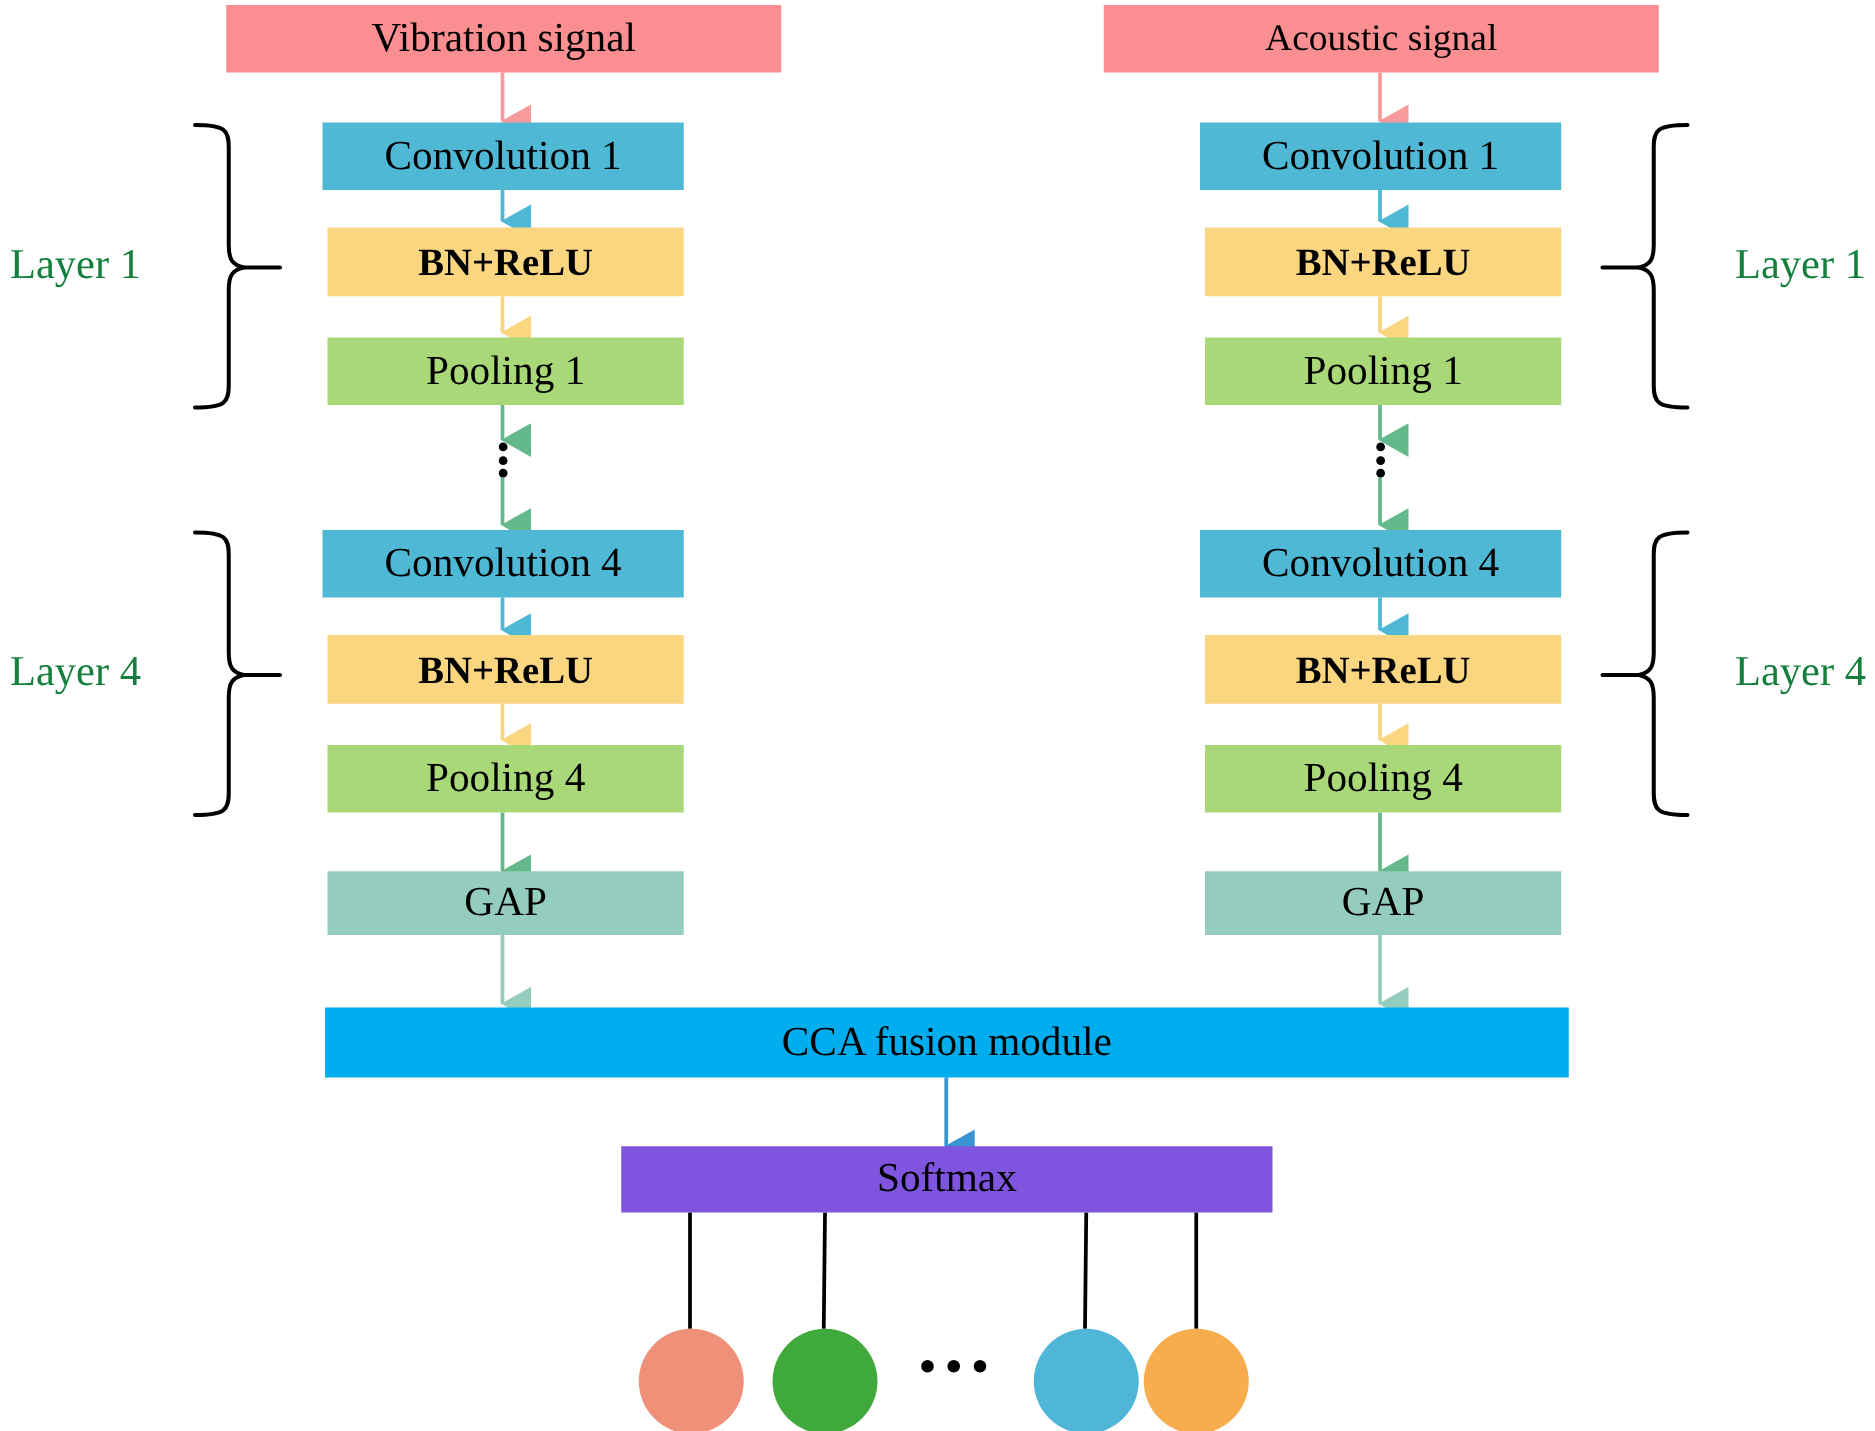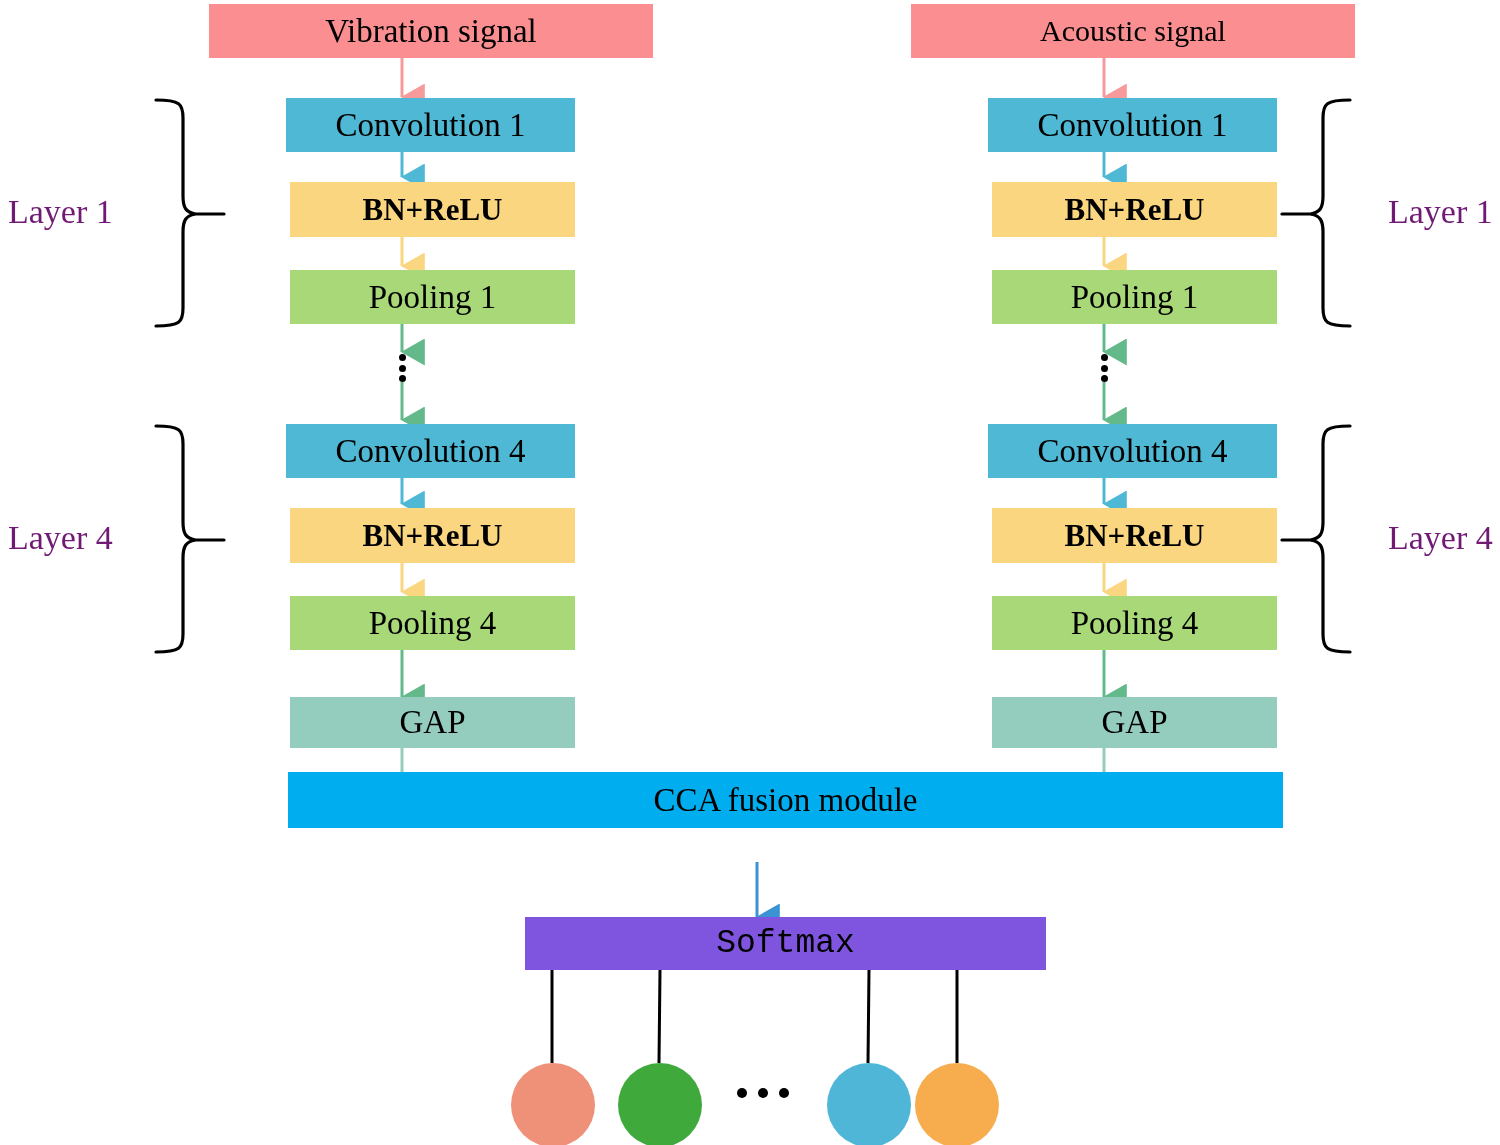--- a/index.html
+++ b/index.html
@@ -19,28 +19,27 @@
   }
   .node {
     position: absolute;
     display: flex;
     align-items: center;
     justify-content: center;
     color: #000000;
     text-align: center;
     line-height: 1;
     white-space: nowrap;
-    margin-left: 28px;
   }
   .node-text {
     display: block;
   }
   .label {
     position: absolute;
-    color: #701a75;
+    color: #15803d;
     white-space: nowrap;
     display: flex;
     align-items: center;
   }
   svg.overlay {
     position: absolute;
     left: 0;
     top: 0;
     width: 1500px;
     height: 1145px;
@@ -254,25 +253,25 @@
   <div class="label" style="left:8px; top:519px; font-size:34px;">
     <span>Layer 4</span>
   </div>
   <div class="label" style="left:1388px; top:193px; font-size:34px;">
     <span>Layer 1</span>
   </div>
   <div class="label" style="left:1388px; top:519px; font-size:34px;">
     <span>Layer 4</span>
   </div>
 
-  <div class="node" style="left:260px; top:772px; width:995px; height:56px; background:#00aeef; font-size:33px;">
+  <div class="node" style="left:260px; top:806px; width:995px; height:56px; background:#00aeef; font-size:33px;">
     <span class="node-text">CCA  fusion module</span>
   </div>
 
-  <div class="node" style="left:497px; top:917px; width:521px; height:53px; background:#7f55e0; font-size:33px;font-family:Liberation Mono, monospace;">
+  <div class="node" style="left:497px; top:917px; width:521px; height:53px; background:#7f55e0; font-size:33px;">
     <span class="node-text">Softmax</span>
   </div>
 
   <div class="circle" style="left:511px; top:1063px; width:84px; height:84px; background:#ef9079;"></div>
   <div class="circle" style="left:618px; top:1063px; width:84px; height:84px; background:#3fa93c;"></div>
 
   <div class="dots-h" style="left:737px; top:1088px; width:52px; height:10px;">
     <i></i>
       <i></i>
       <i></i>

